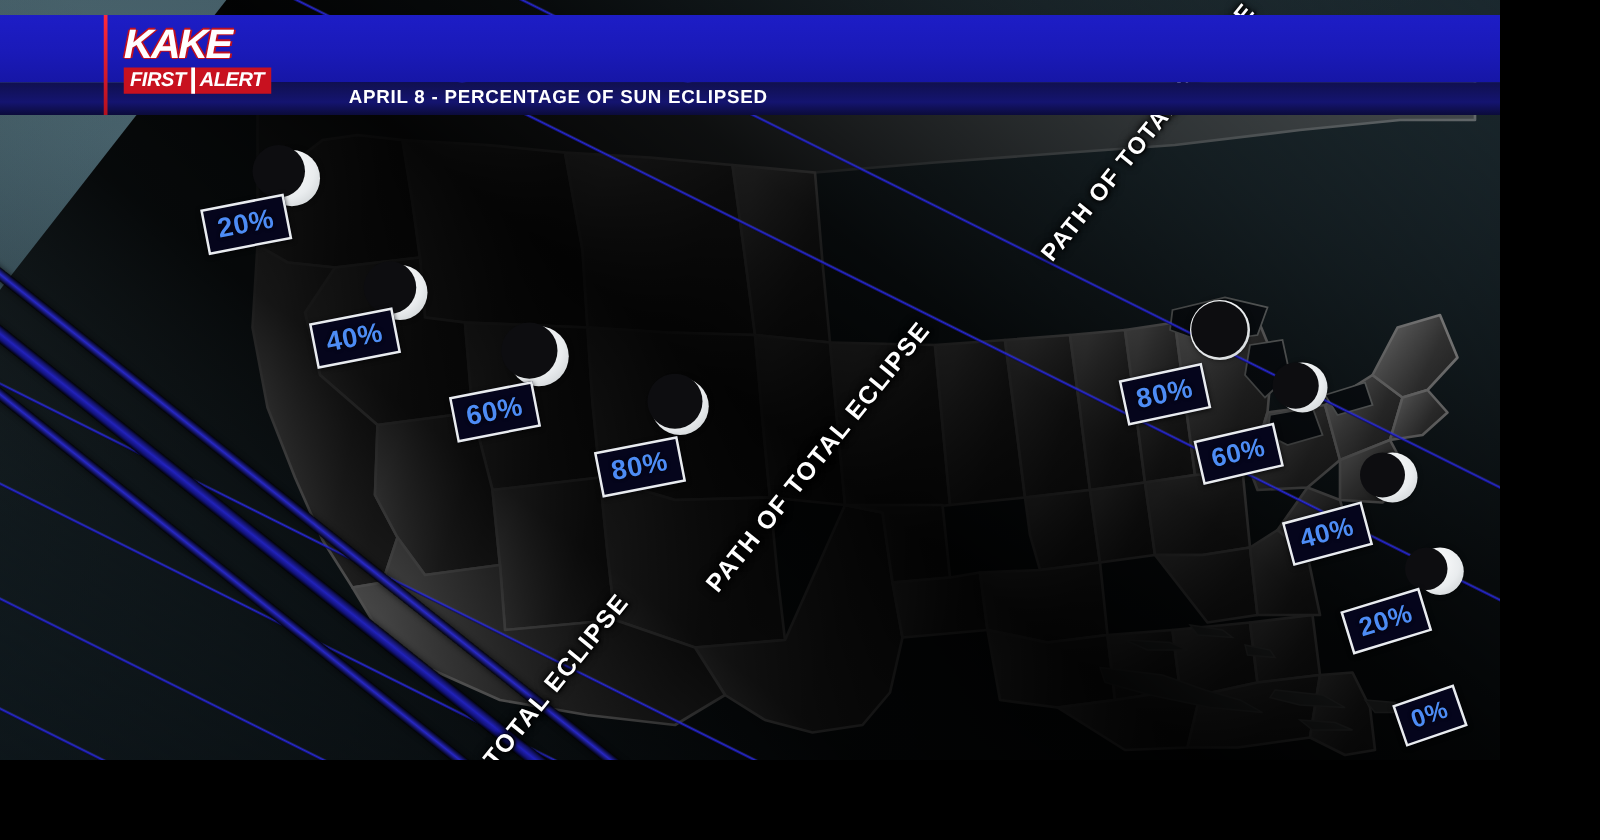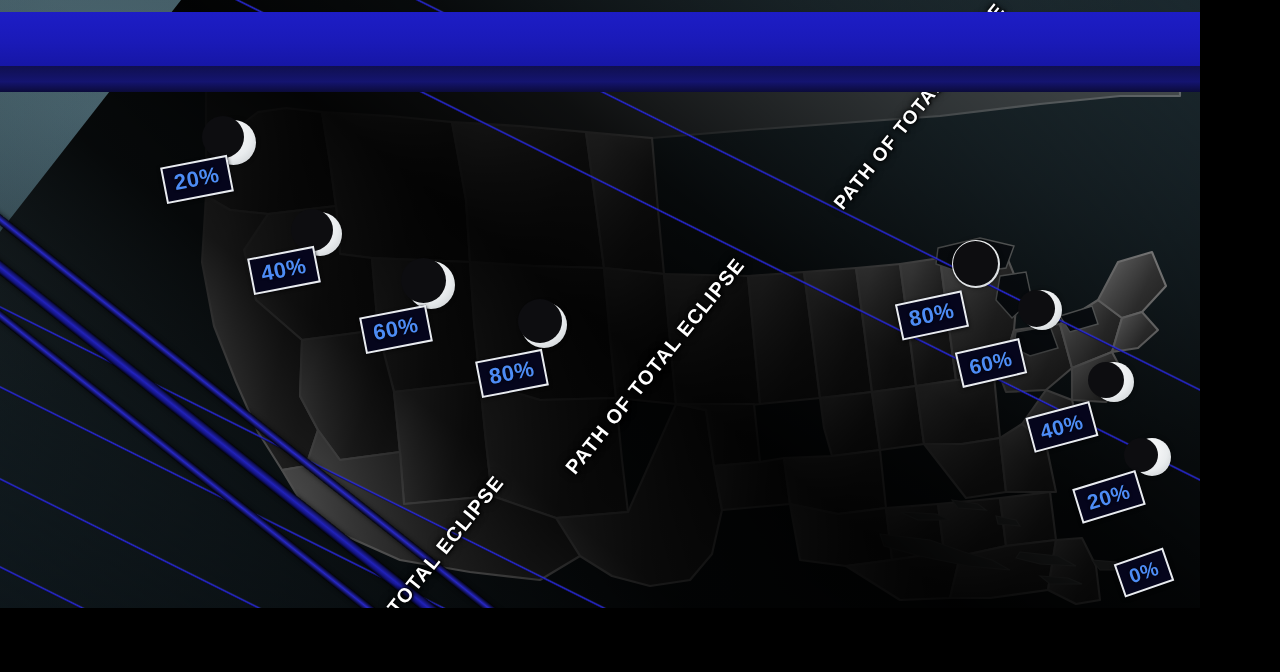--- a/index.html
+++ b/index.html
@@ -258,18 +258,27 @@
 
     <div class="pathtxt" style="left:838px;top:196px;font-size:19px;transform:rotate(-51deg);transform-origin:0 50%;">PATH OF TOTAL ECLIPSE</div>
     <div class="pathtxt" style="left:570px;top:460px;font-size:20px;transform:rotate(-51deg);transform-origin:0 50%;">PATH OF TOTAL ECLIPSE</div>
     <div class="pathtxt" style="left:392px;top:600px;font-size:20px;transform:rotate(-51deg);transform-origin:0 50%;">TOTAL ECLIPSE</div>
 
   </div>
 
   <div id="header"></div>
   <div id="header-sub"></div>
 
-
+  <div id="logo">
+    <div id="logo-divider"></div>
+    <div id="logo-kake">KAKE</div>
+    <div id="logo-alert">
+      <span id="logo-first">FIRST</span>
+      <span id="logo-alert2">ALERT</span>
+    </div>
+  </div>
+
+  <div id="subtitle">APRIL 8 - PERCENTAGE OF SUN ECLIPSED</div>
 
   <div id="bar-right"></div>
   <div id="bar-bottom"></div>
 
 </div>
 
 </body></html>

